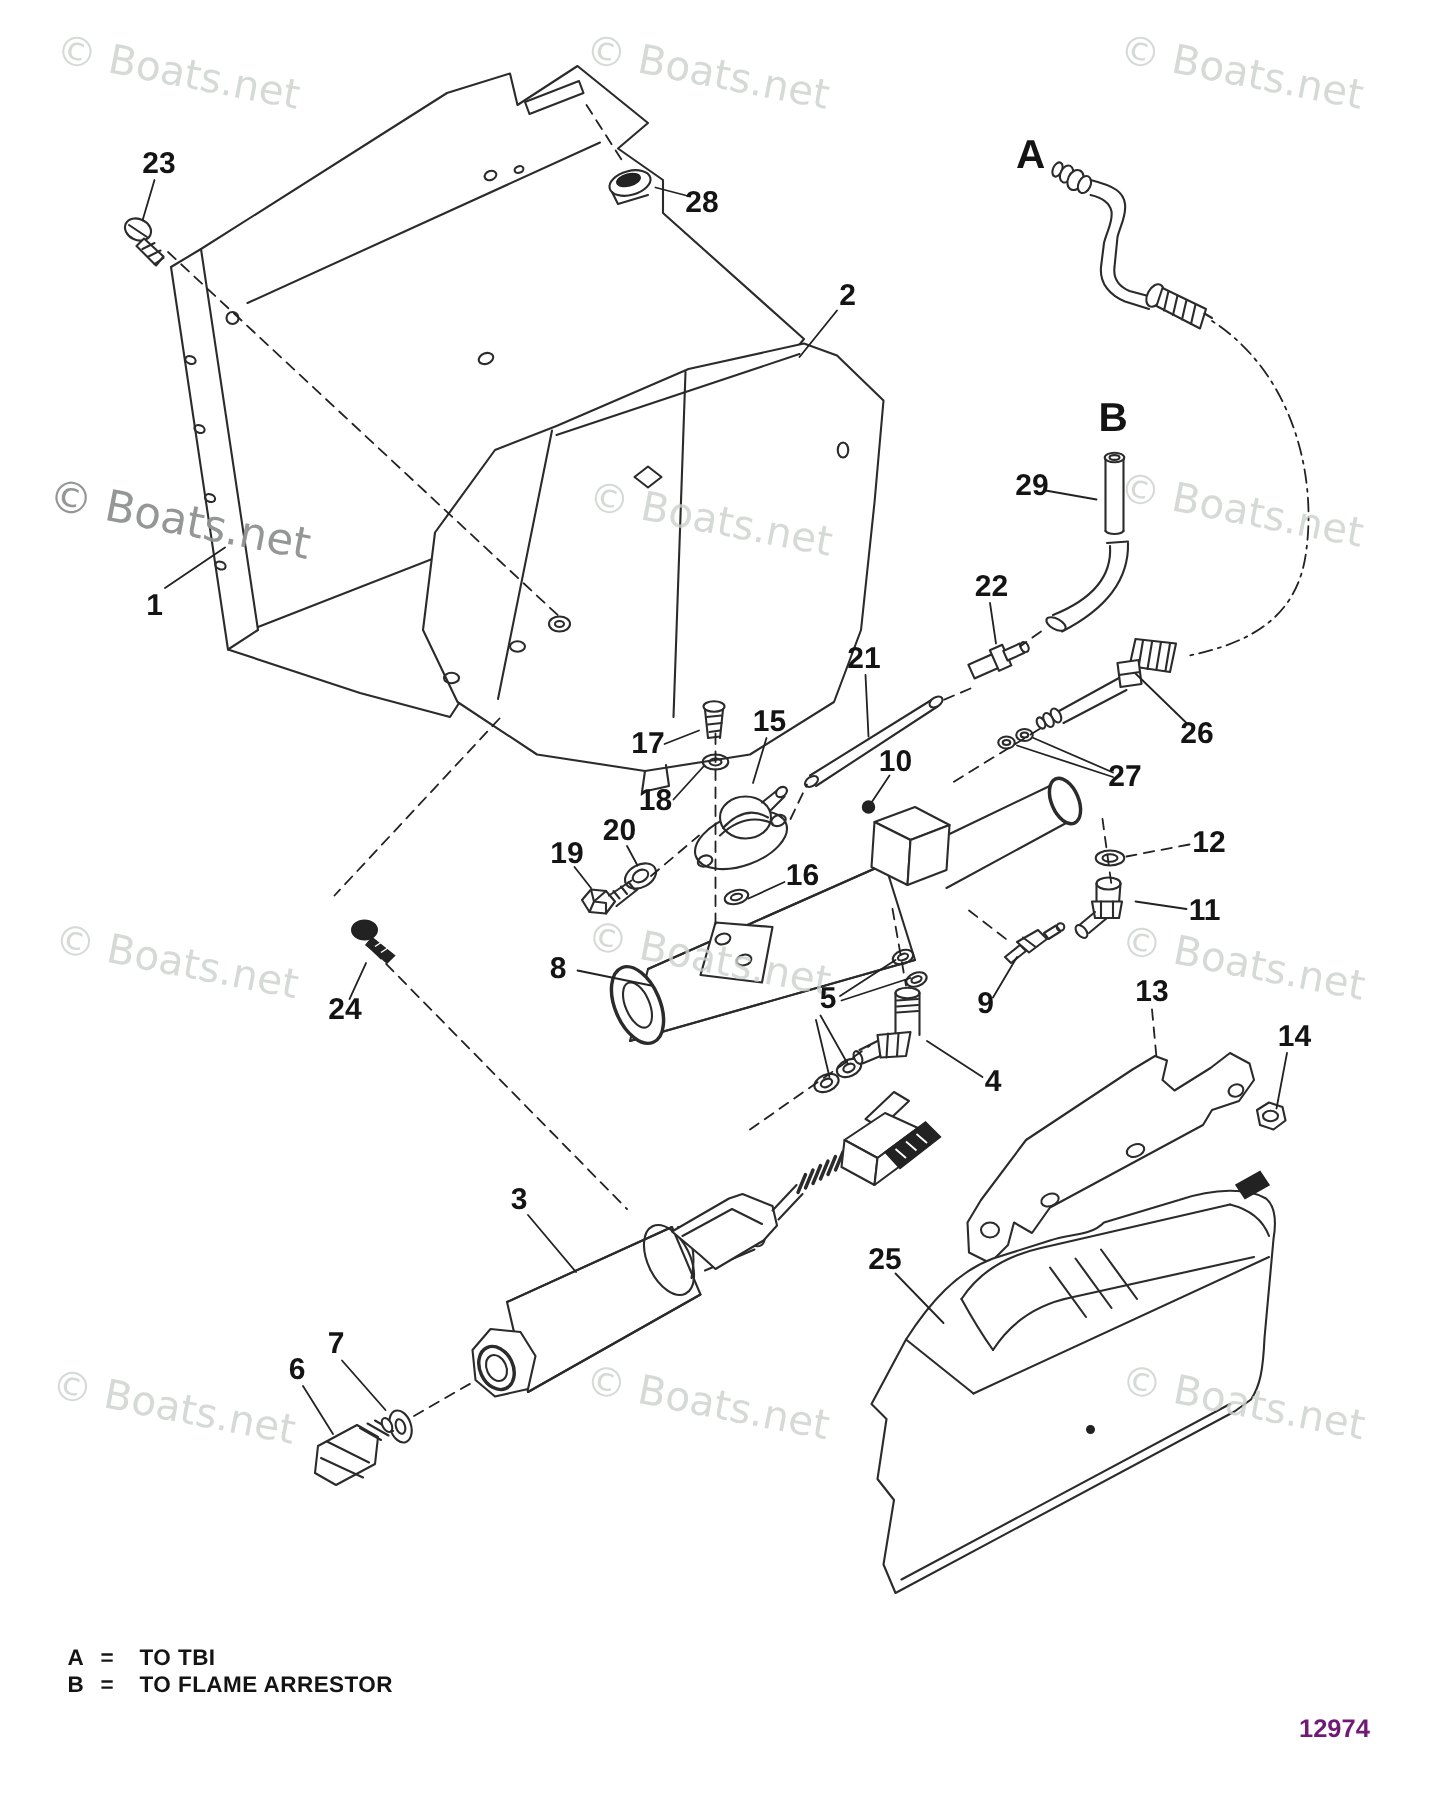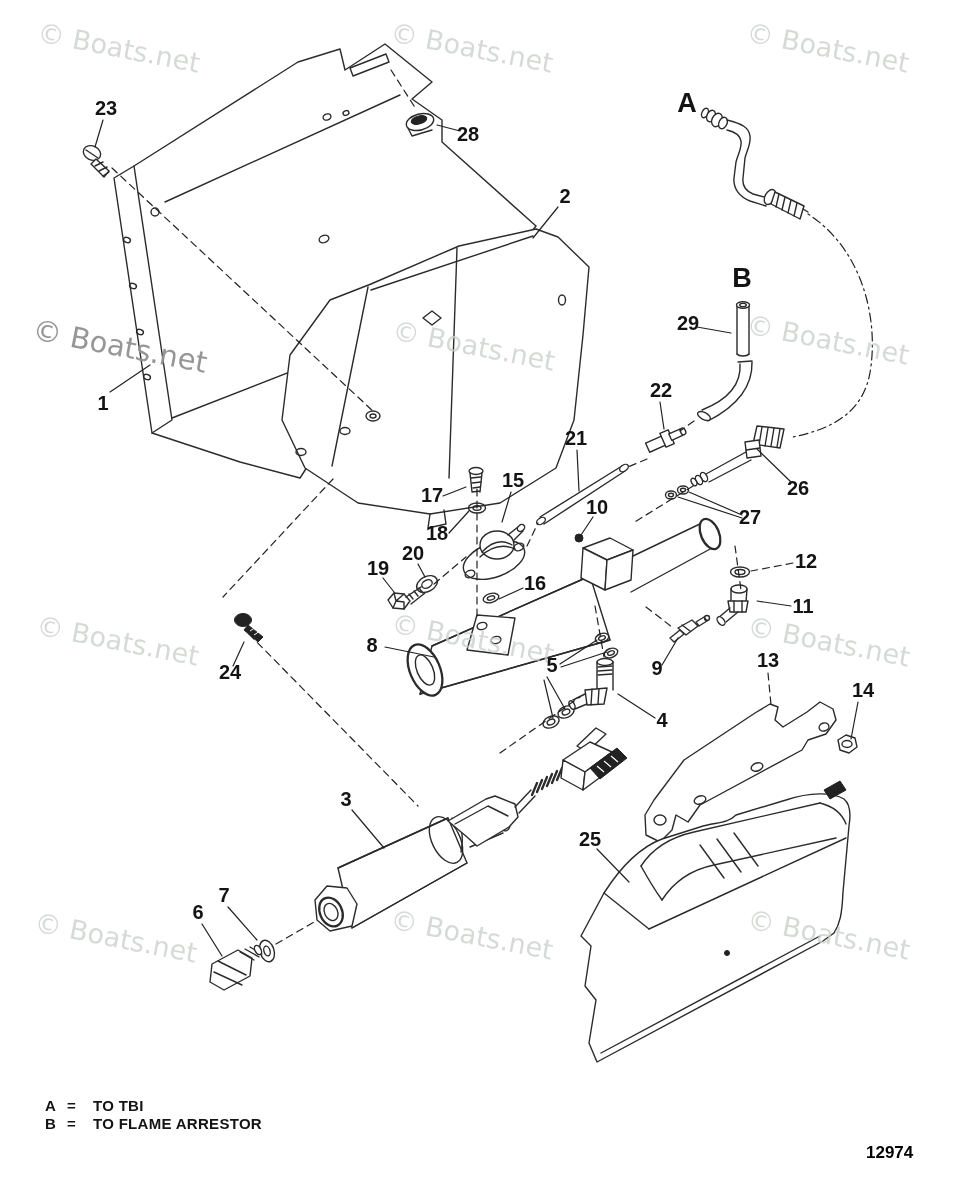--- a/index.html
+++ b/index.html
@@ -16,21 +16,21 @@
   .leader{fill:none;stroke:#222;stroke-width:1.2;stroke-linecap:round;}
   .callout{font:bold 20px "Liberation Sans",sans-serif;fill:#141414;}
   .section-label{font:bold 27px "Liberation Sans",sans-serif;fill:#141414;}
   .watermark{font:27px "DejaVu Sans",sans-serif;fill:#ccd1cc;opacity:.8;}
   .watermark.dark{font-size:29px;fill:#8f9290;opacity:.95;}
   
   .legend{position:absolute;left:45px;top:1097px;color:#141414;}
   .legend-row{display:flex;font-weight:bold;font-size:15px;line-height:18px;letter-spacing:.3px;}
   .legend-row .lk{width:22px;}
   .legend-row .le{width:26px;}
-  .drawing-number{position:absolute;left:866px;top:1143px;font-weight:bold;font-size:17px;color:#000000;}
+  .drawing-number{position:absolute;left:866px;top:1143px;font-weight:bold;font-size:17px;color:#701a75;}
 </style>
 </head>
 <body>
 
 <div class="stage">
 
 <svg id="diagram-svg" width="956" height="1200" viewBox="0 0 956 1200" xmlns="http://www.w3.org/2000/svg">
 
   <g>
     <path class="fw" d="M114,178 L134,166 L257,88 L298,62 L340,49 L345,70 L385,44 L432,82 L412,99 L442,120 L442,142 L536,226 L519,247 L430,316 L380,355 L300,478 L240,462 L152,433 Z"></path>

